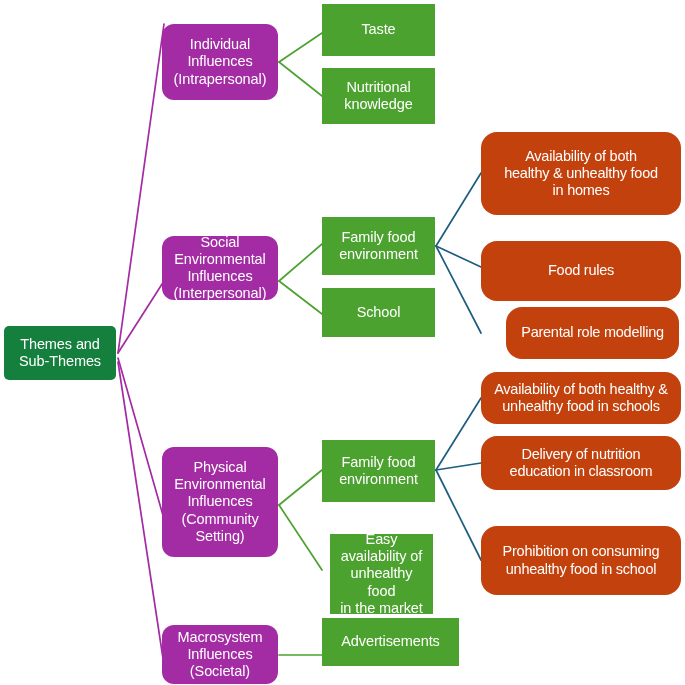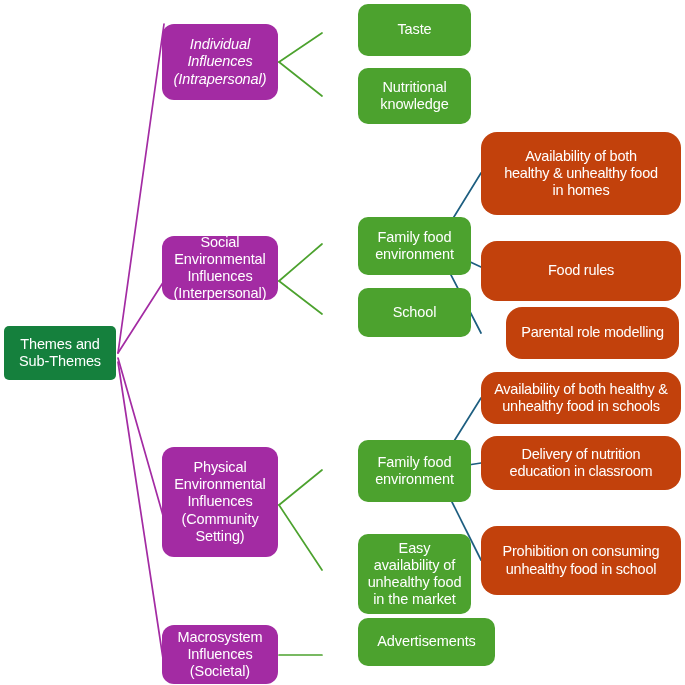--- a/index.html
+++ b/index.html
@@ -47,22 +47,21 @@
     font-weight: normal;
   }
   .node.theme {
     background: #a32ba3;
     font-size: 14.5px;
     border-radius: 12px;
   }
   .node.sub {
     background: #4ca22e;
     font-size: 14.5px;
-    border-radius: 10px;
-    margin-left: 36px;
+    border-radius: 0;
   }
   .node.leaf {
     background: #c2410c;
     font-size: 14.5px;
     border-radius: 16px;
     letter-spacing: -0.25px;
   }
 </style>
 </head>
 <body>
@@ -83,21 +82,21 @@
       <line x1="436" y1="246" x2="481" y2="173" stroke="#1d5e80" stroke-width="1.7" stroke-linecap="round"></line>
       <line x1="436" y1="246" x2="481" y2="267" stroke="#1d5e80" stroke-width="1.7" stroke-linecap="round"></line>
       <line x1="436" y1="246" x2="481" y2="333" stroke="#1d5e80" stroke-width="1.7" stroke-linecap="round"></line>
       <line x1="436" y1="470" x2="481" y2="398" stroke="#1d5e80" stroke-width="1.7" stroke-linecap="round"></line>
       <line x1="436" y1="470" x2="481" y2="463" stroke="#1d5e80" stroke-width="1.7" stroke-linecap="round"></line>
       <line x1="436" y1="470" x2="481" y2="560" stroke="#1d5e80" stroke-width="1.7" stroke-linecap="round"></line>
     </svg>
   <div id="node-layer">
       <div class="node root" style="left: 4px; top: 326px; width: 112px; height: 54px;">Themes and
 Sub-Themes</div>
-      <div class="node theme" style="left: 162px; top: 24px; width: 116px; height: 76px; font-style: italic;">Individual
+      <div class="node theme" style="left: 162px; top: 24px; width: 116px; height: 76px;">Individual
 Influences
 (Intrapersonal)</div>
       <div class="node theme" style="left: 162px; top: 236px; width: 116px; height: 64px;">Social
 Environmental
 Influences
 (Interpersonal)</div>
       <div class="node theme" style="left: 162px; top: 447px; width: 116px; height: 110px;">Physical
 Environmental
 Influences
 (Community
@@ -106,21 +105,21 @@
 Influences
 (Societal)</div>
       <div class="node sub" style="left: 322px; top: 4px; width: 113px; height: 52px;">Taste</div>
       <div class="node sub" style="left: 322px; top: 68px; width: 113px; height: 56px;">Nutritional
 knowledge</div>
       <div class="node sub" style="left: 322px; top: 217px; width: 113px; height: 58px;">Family food
 environment</div>
       <div class="node sub" style="left: 322px; top: 288px; width: 113px; height: 49px;">School</div>
       <div class="node sub" style="left: 322px; top: 440px; width: 113px; height: 62px;">Family food
 environment</div>
-      <div class="node sub" style="left: 322px; top: 534px; width: 113px; height: 80px;">Easy
+      <div class="node sub" style="left: 330px; top: 534px; width: 103px; height: 80px;">Easy
 availability of
 unhealthy food
 in the market</div>
       <div class="node sub" style="left: 322px; top: 618px; width: 137px; height: 48px;">Advertisements</div>
       <div class="node leaf" style="left: 481px; top: 132px; width: 200px; height: 83px;">Availability of both
 healthy &amp; unhealthy food
 in homes</div>
       <div class="node leaf" style="left: 481px; top: 241px; width: 200px; height: 60px;">Food rules</div>
       <div class="node leaf" style="left: 506px; top: 307px; width: 173px; height: 52px;">Parental role modelling</div>
       <div class="node leaf" style="left: 481px; top: 372px; width: 200px; height: 52px;">Availability of both healthy &amp;

